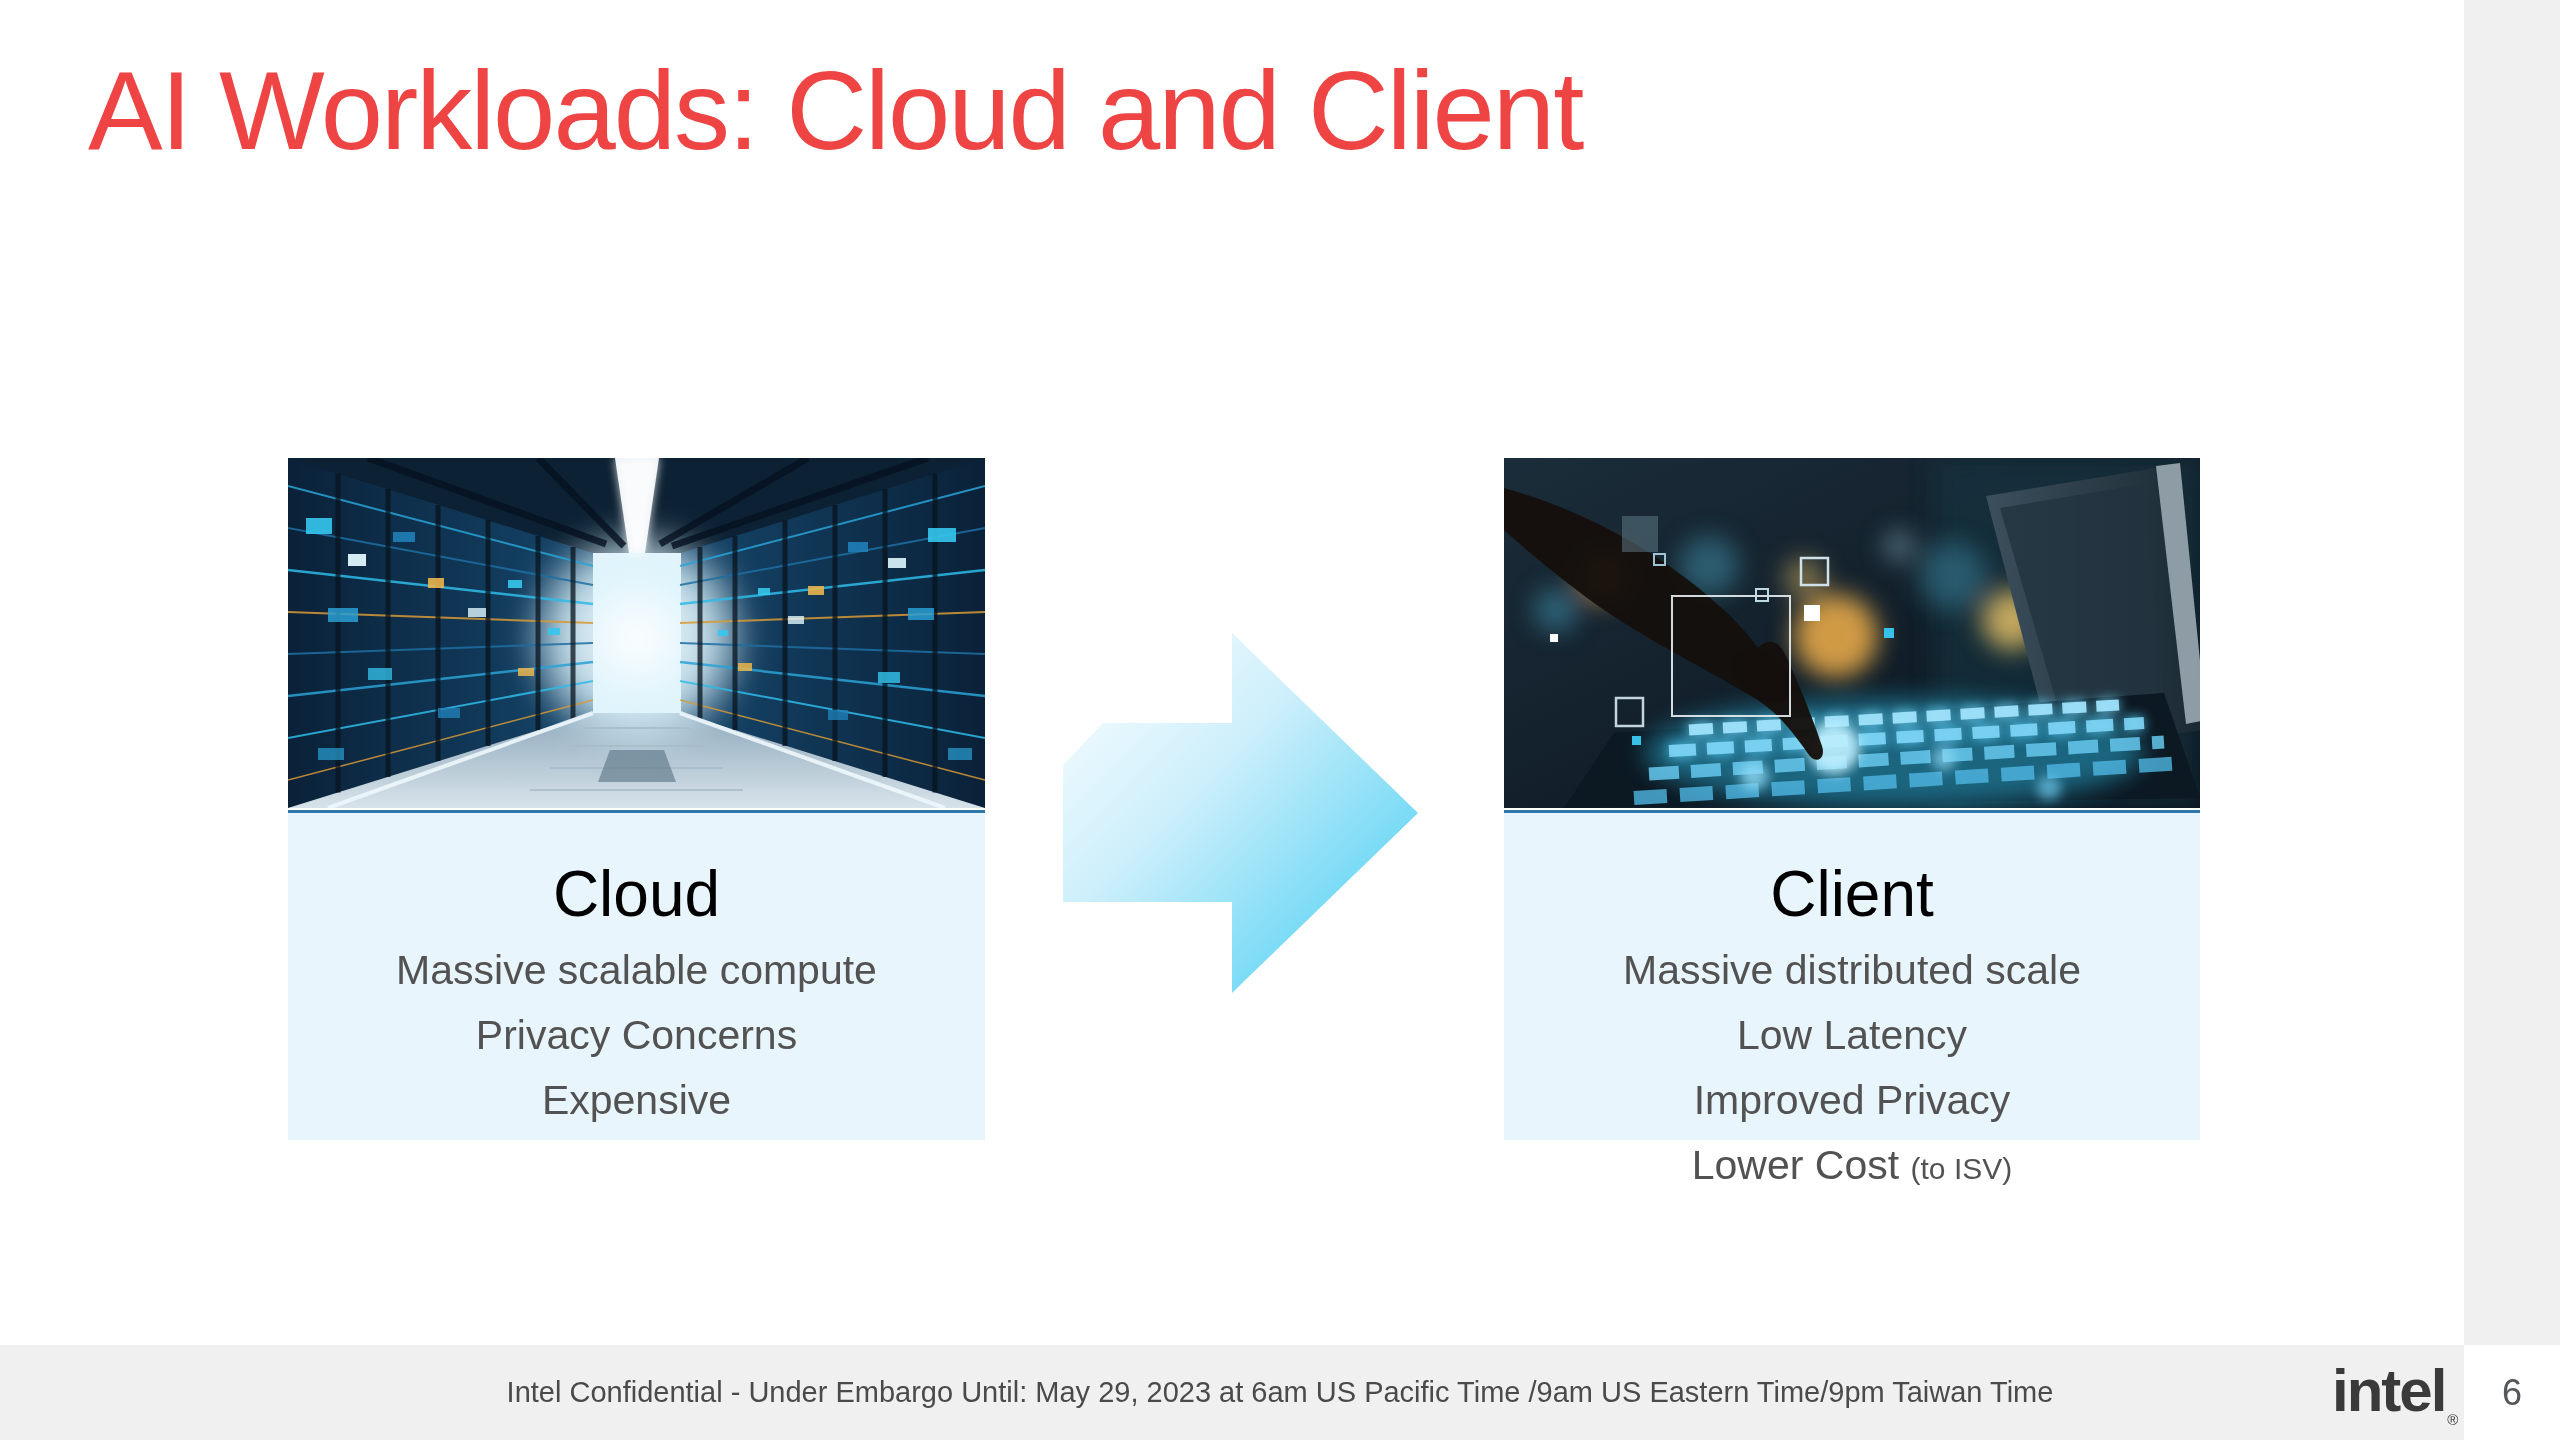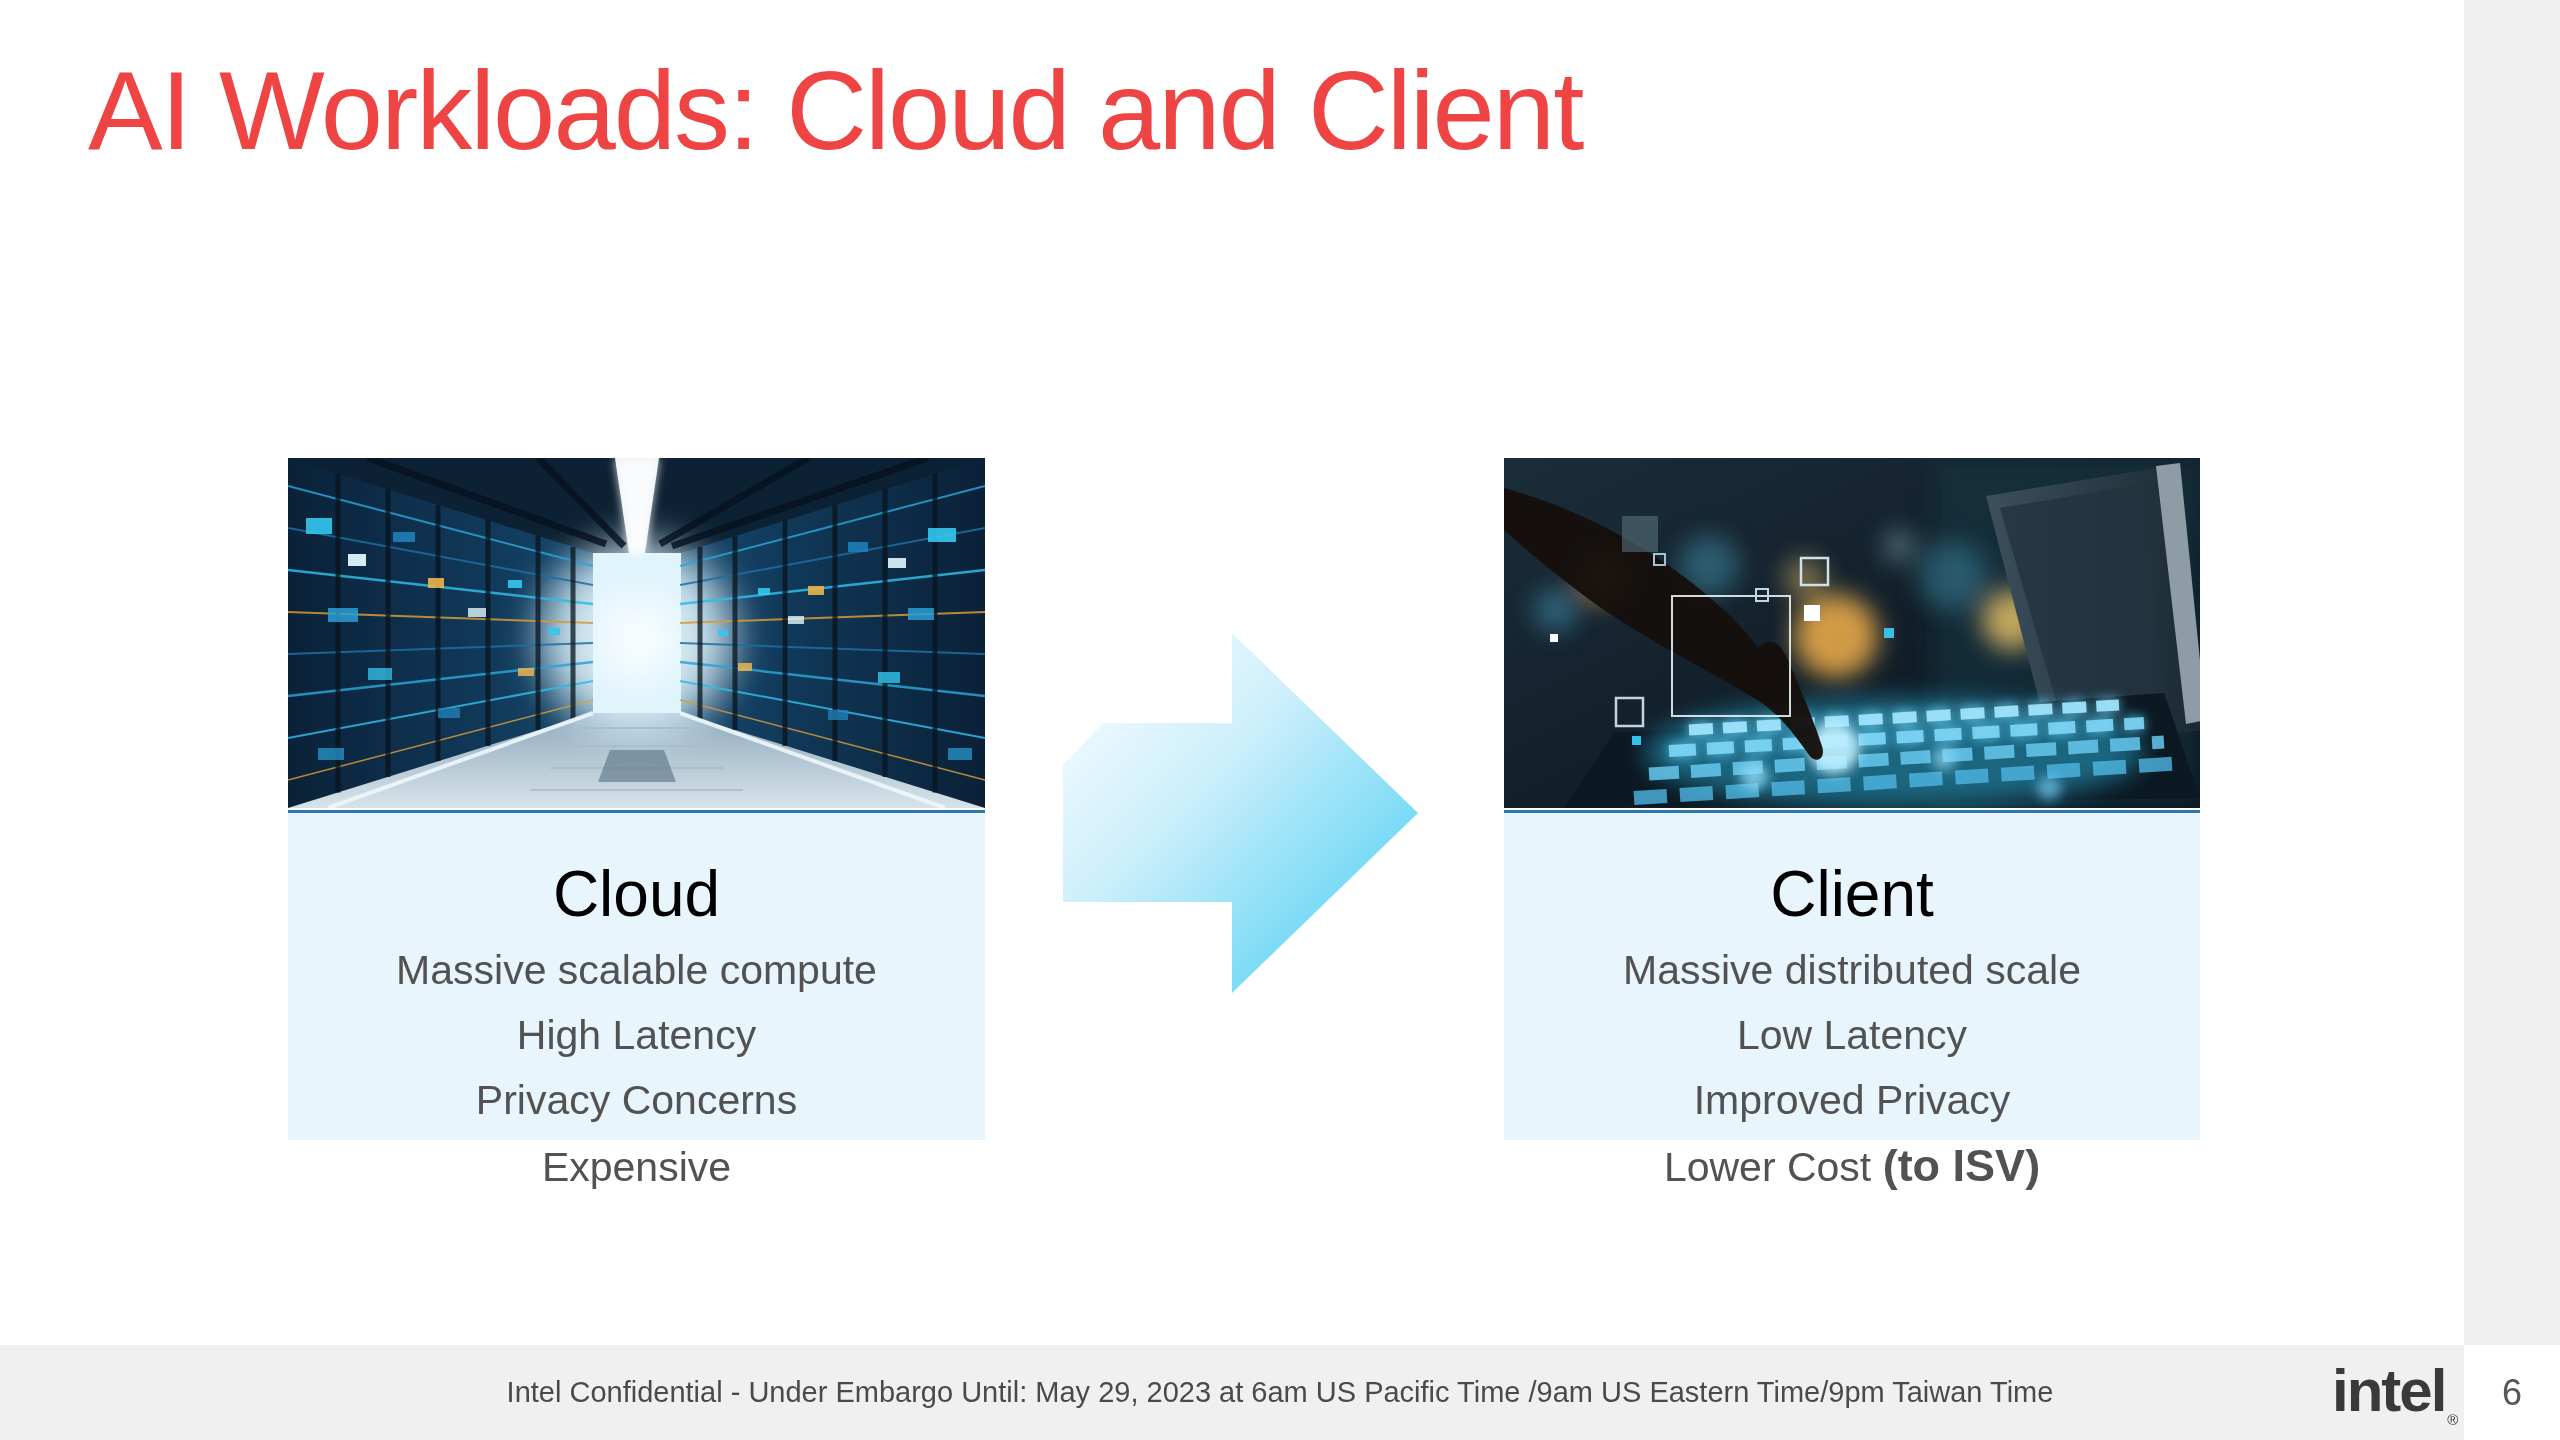--- a/index.html
+++ b/index.html
@@ -25,21 +25,21 @@
   
   .card{position:absolute;top:458px;}
   .card-cloud{left:288px;width:697px;}
   .card-client{left:1504px;width:696px;}
   .card-image{width:100%;height:350px;line-height:0;}
   .card-image svg{display:block;width:100%;height:100%;}
   .card-panel{margin-top:2px;border-top:3px solid #3078a9;background:#e9f5fc;height:330px;
               text-align:center;box-sizing:border-box;padding-top:32px;}
   .card-heading{margin:13px 0 10px 0;font-size:64px;line-height:72px;font-weight:400;color:#000000;}
   .card-line{margin:16px;font-size:41px;line-height:49px;color:#525252;}
-  .line-suffix{font-size:45px;font-weight:bold;}
+  .line-suffix{font-size:30px;}
 
   
   .flow-arrow{position:absolute;left:1063px;top:633px;width:355px;height:360px;line-height:0;}
 </style>
 </head>
 <body>
 
 <div class="slide">
 
   <h1 class="title">AI Workloads: Cloud and Client</h1>
@@ -154,21 +154,20 @@
           <rect x="540" y="252" width="20" height="10" fill="#1f7fb8" opacity="0.8"></rect>
           <rect x="450" y="205" width="14" height="8" fill="#e9b54c" opacity="0.85"></rect>
           <rect x="430" y="172" width="10" height="6" fill="#35c6ee" opacity="0.9"></rect>
           <rect x="660" y="290" width="24" height="12" fill="#2a9fd4" opacity="0.7"></rect>
         </g>
       </svg>
     </div>
     <div class="card-panel">
       <h2 class="card-heading">Cloud</h2>
       <p class="card-line">Massive scalable compute</p>
-      <p class="card-line">High Latency</p>
       <p class="card-line">Privacy Concerns</p>
       <p class="card-line"><span>Expensive</span><span class="line-suffix"></span></p>
     </div>
   </section>
 
   <div class="flow-arrow">
     <svg viewBox="0 0 355 360" width="355" height="360">
       <defs>
         <linearGradient id="arrG" x1="0" y1="0" x2="1" y2="1">
           <stop offset="0" stop-color="#ffffff"></stop>

